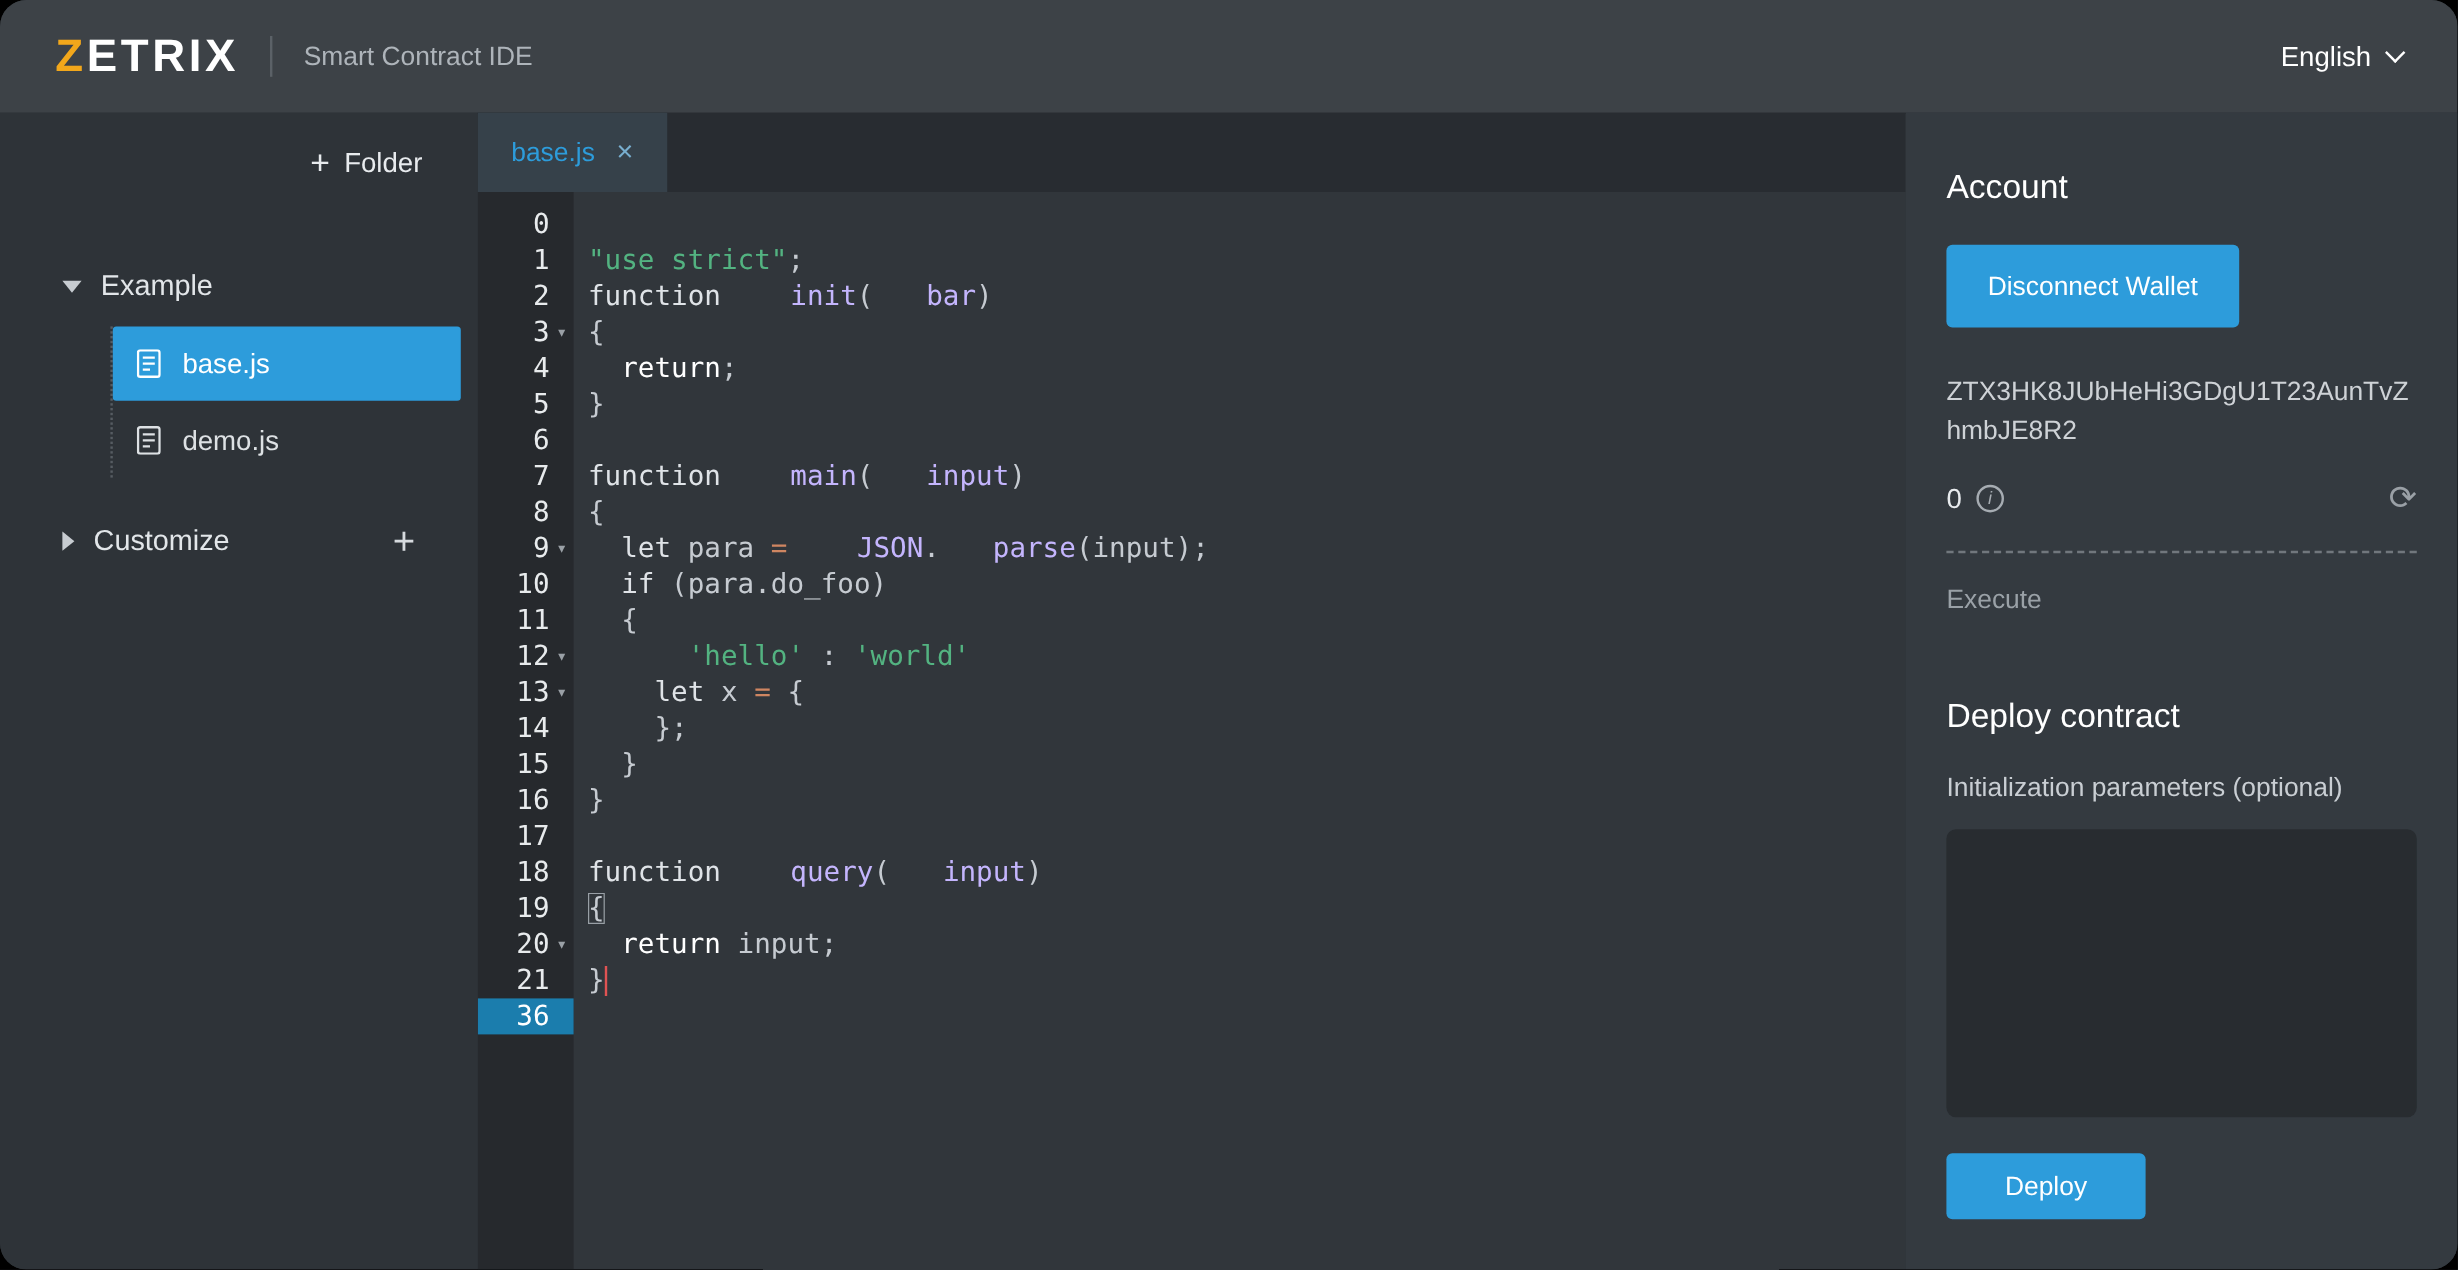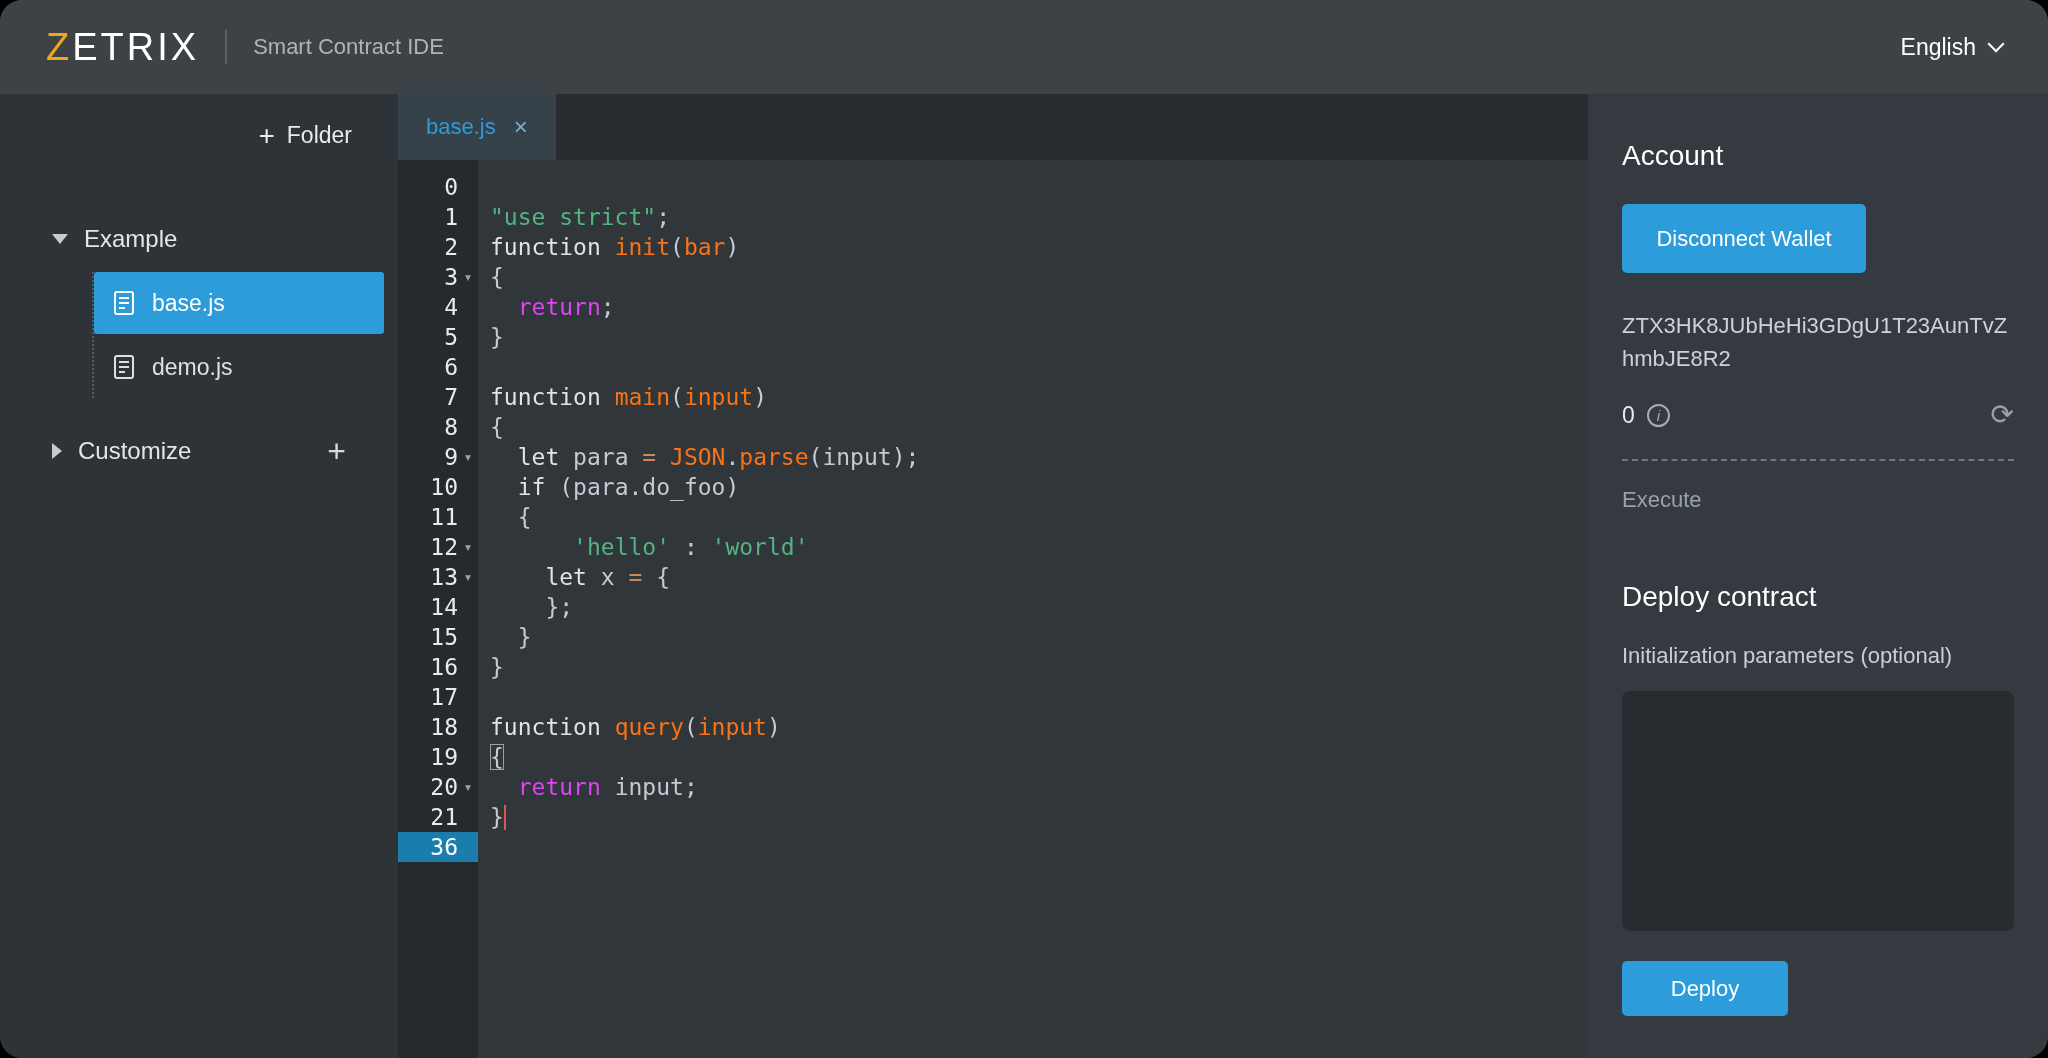--- a/index.html
+++ b/index.html
@@ -4,21 +4,21 @@
 <style>
   * { margin:0; padding:0; box-sizing:border-box; }
   html,body { background:#000; }
   body { font-family:"Liberation Sans", sans-serif; }
   .app { position:relative; width:2048px; height:1058px; border-radius:22px; overflow:hidden;
          background:#2e3338; display:flex; flex-direction:column; }
 
   
   .header { height:94px; background:#3d4247; display:flex; align-items:center; padding:0 46px;
             flex:0 0 auto; box-shadow:0 1px 0 rgba(0,0,0,.35); }
-  .logo { font-size:38px; font-weight:400; letter-spacing:3px; color:#fff; }
+  .logo { font-size:38px; font-weight:700; letter-spacing:3px; color:#fff; }
   .logo .z { color:#f2a71b; }
   .header-divider { width:2px; height:34px; background:#5b6167; margin:0 26px; }
   .subtitle { font-size:22px; color:#aeb4ba; }
   .lang { margin-left:auto; display:flex; align-items:center; gap:14px; color:#fff; font-size:23px; cursor:pointer; }
   .chev { width:12px; height:12px; border-right:2px solid #fff; border-bottom:2px solid #fff;
           transform:rotate(45deg); margin-top:-6px; }
 
   
   .main { flex:1; display:flex; min-height:0; }
 
@@ -52,24 +52,24 @@
                  font-family:"DejaVu Sans Mono", monospace; font-size:23px; }
   .gutter { width:80px; background:#26292d; padding-top:12px; flex:0 0 auto; }
   .gutter-cell { height:30px; display:flex; align-items:center; color:#e8ebed; padding-left:6px; }
   .gutter-cell .num { flex:1; text-align:right; }
   .gutter-cell .fold { width:20px; font-size:15px; color:#9aa0a6; text-align:center; }
   .gutter-cell.active { background:#1b7dad; color:#fff; }
   .code { flex:1; padding:12px 0 0 12px; }
   .code-line { height:30px; line-height:30px; white-space:pre; color:#c6cbd1; }
   .tk-pun { color:#c6cbd1; }
   .tk-kw  { color:#dfe3e7; }
-  .tk-fn  { color:#f97316; }
+  .tk-fn  { color:#c4b5fd;margin-left:44px; }
   .tk-str { color:#53b381; }
   .tk-cm  { color:#868c94; font-style:italic; }
-  .tk-ret { color:#d946ef; }
+  .tk-ret { color:#ffffff; }
   .tk-op  { color:#cf8661; }
   .tk-match { box-shadow:inset 0 0 0 1px #99a0a6; }
   .cursor { display:inline-block; width:2px; height:25px; background:#e05353; vertical-align:text-bottom; }
 
   
   .panel { flex:1; background:#343a40; padding:46px 40px 0 34px; }
   .panel h2 { font-size:28px; color:#fff; font-weight:500; }
   .btn { background:var(--accent); color:#fff; border:none; border-radius:5px; font-size:22px;
          cursor:pointer; font-family:inherit; }
   .disconnect { width:244px; height:69px; margin-top:32px; }

